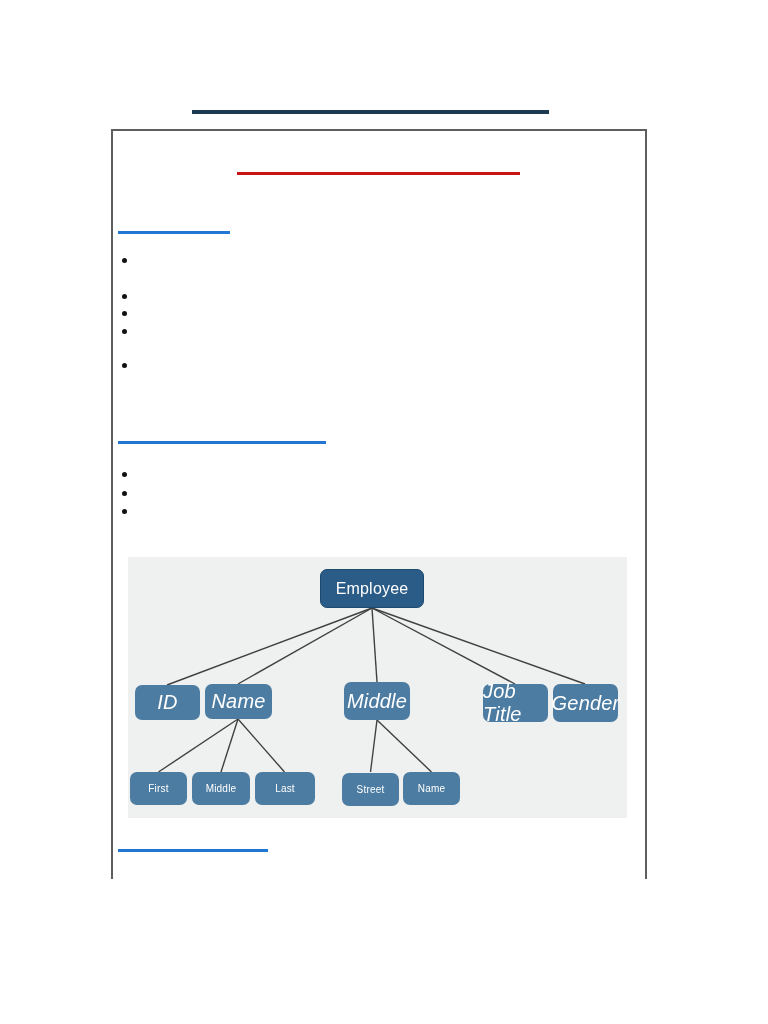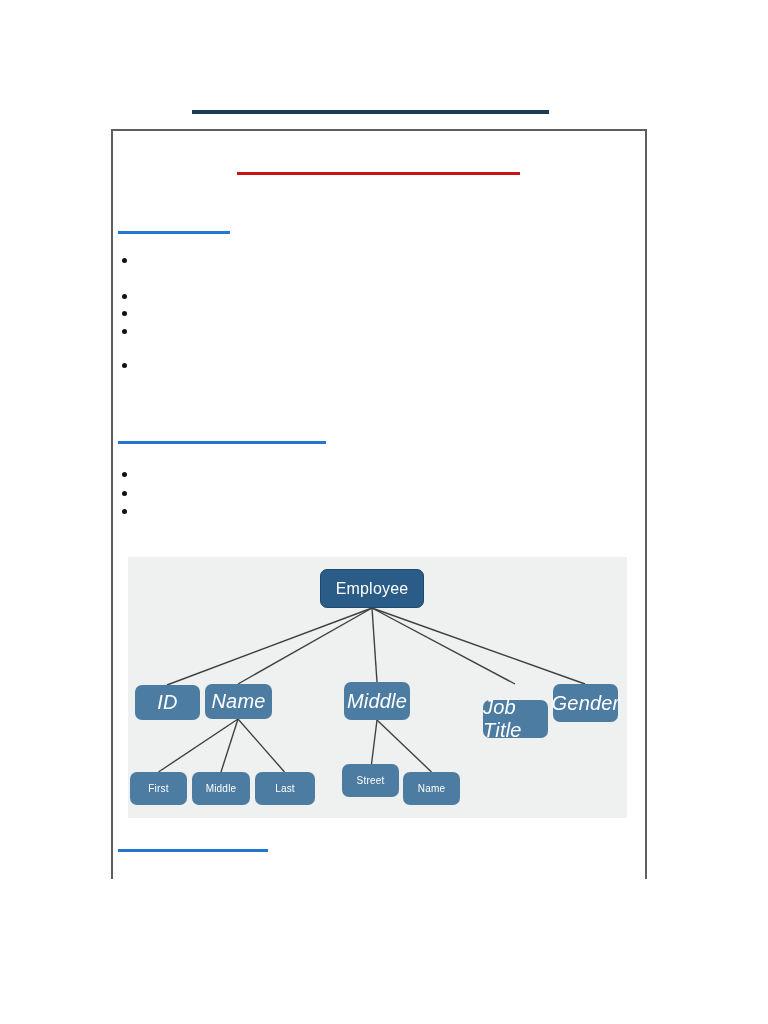--- a/index.html
+++ b/index.html
@@ -89,26 +89,26 @@
     border: 1px solid #1e4a70;
     font-size: 16px;
   }
   .lvl2 { font-size: 20px; font-style: italic; }
   .lvl3 { font-size: 10px; }
 
   .n-employee { left: 192px; top: 12px;  width: 104px; height: 39px; }
   .n-id       { left: 7px;   top: 128px; width: 65px;  height: 35px; }
   .n-name     { left: 77px;  top: 127px; width: 67px;  height: 35px; }
   .n-address  { left: 216px; top: 125px; width: 66px;  height: 38px; }
-  .n-jobtitle { left: 355px; top: 127px; width: 65px;  height: 38px; margin-top: 16px; }
+  .n-jobtitle { left: 355px; top: 127px; width: 65px;  height: 38px; }
   .n-gender   { left: 425px; top: 127px; width: 65px;  height: 38px; text-align: right; }
   .n-first    { left: 2px;   top: 215px; width: 57px;  height: 33px; }
   .n-middle   { left: 64px;  top: 215px; width: 58px;  height: 33px; border-radius: 7px; }
   .n-last     { left: 127px; top: 215px; width: 60px;  height: 33px; }
-  .n-street   { left: 214px; top: 207px; width: 57px;  height: 33px; }
+  .n-street   { left: 214px; top: 216px; width: 57px;  height: 33px; }
   .n-area     { left: 275px; top: 215px; width: 57px;  height: 33px; }
 </style>
 </head>
 <body>
 
 <div class="canvas">
 
   <div class="outer-title-rule"></div>
 
   <div class="page-box">

